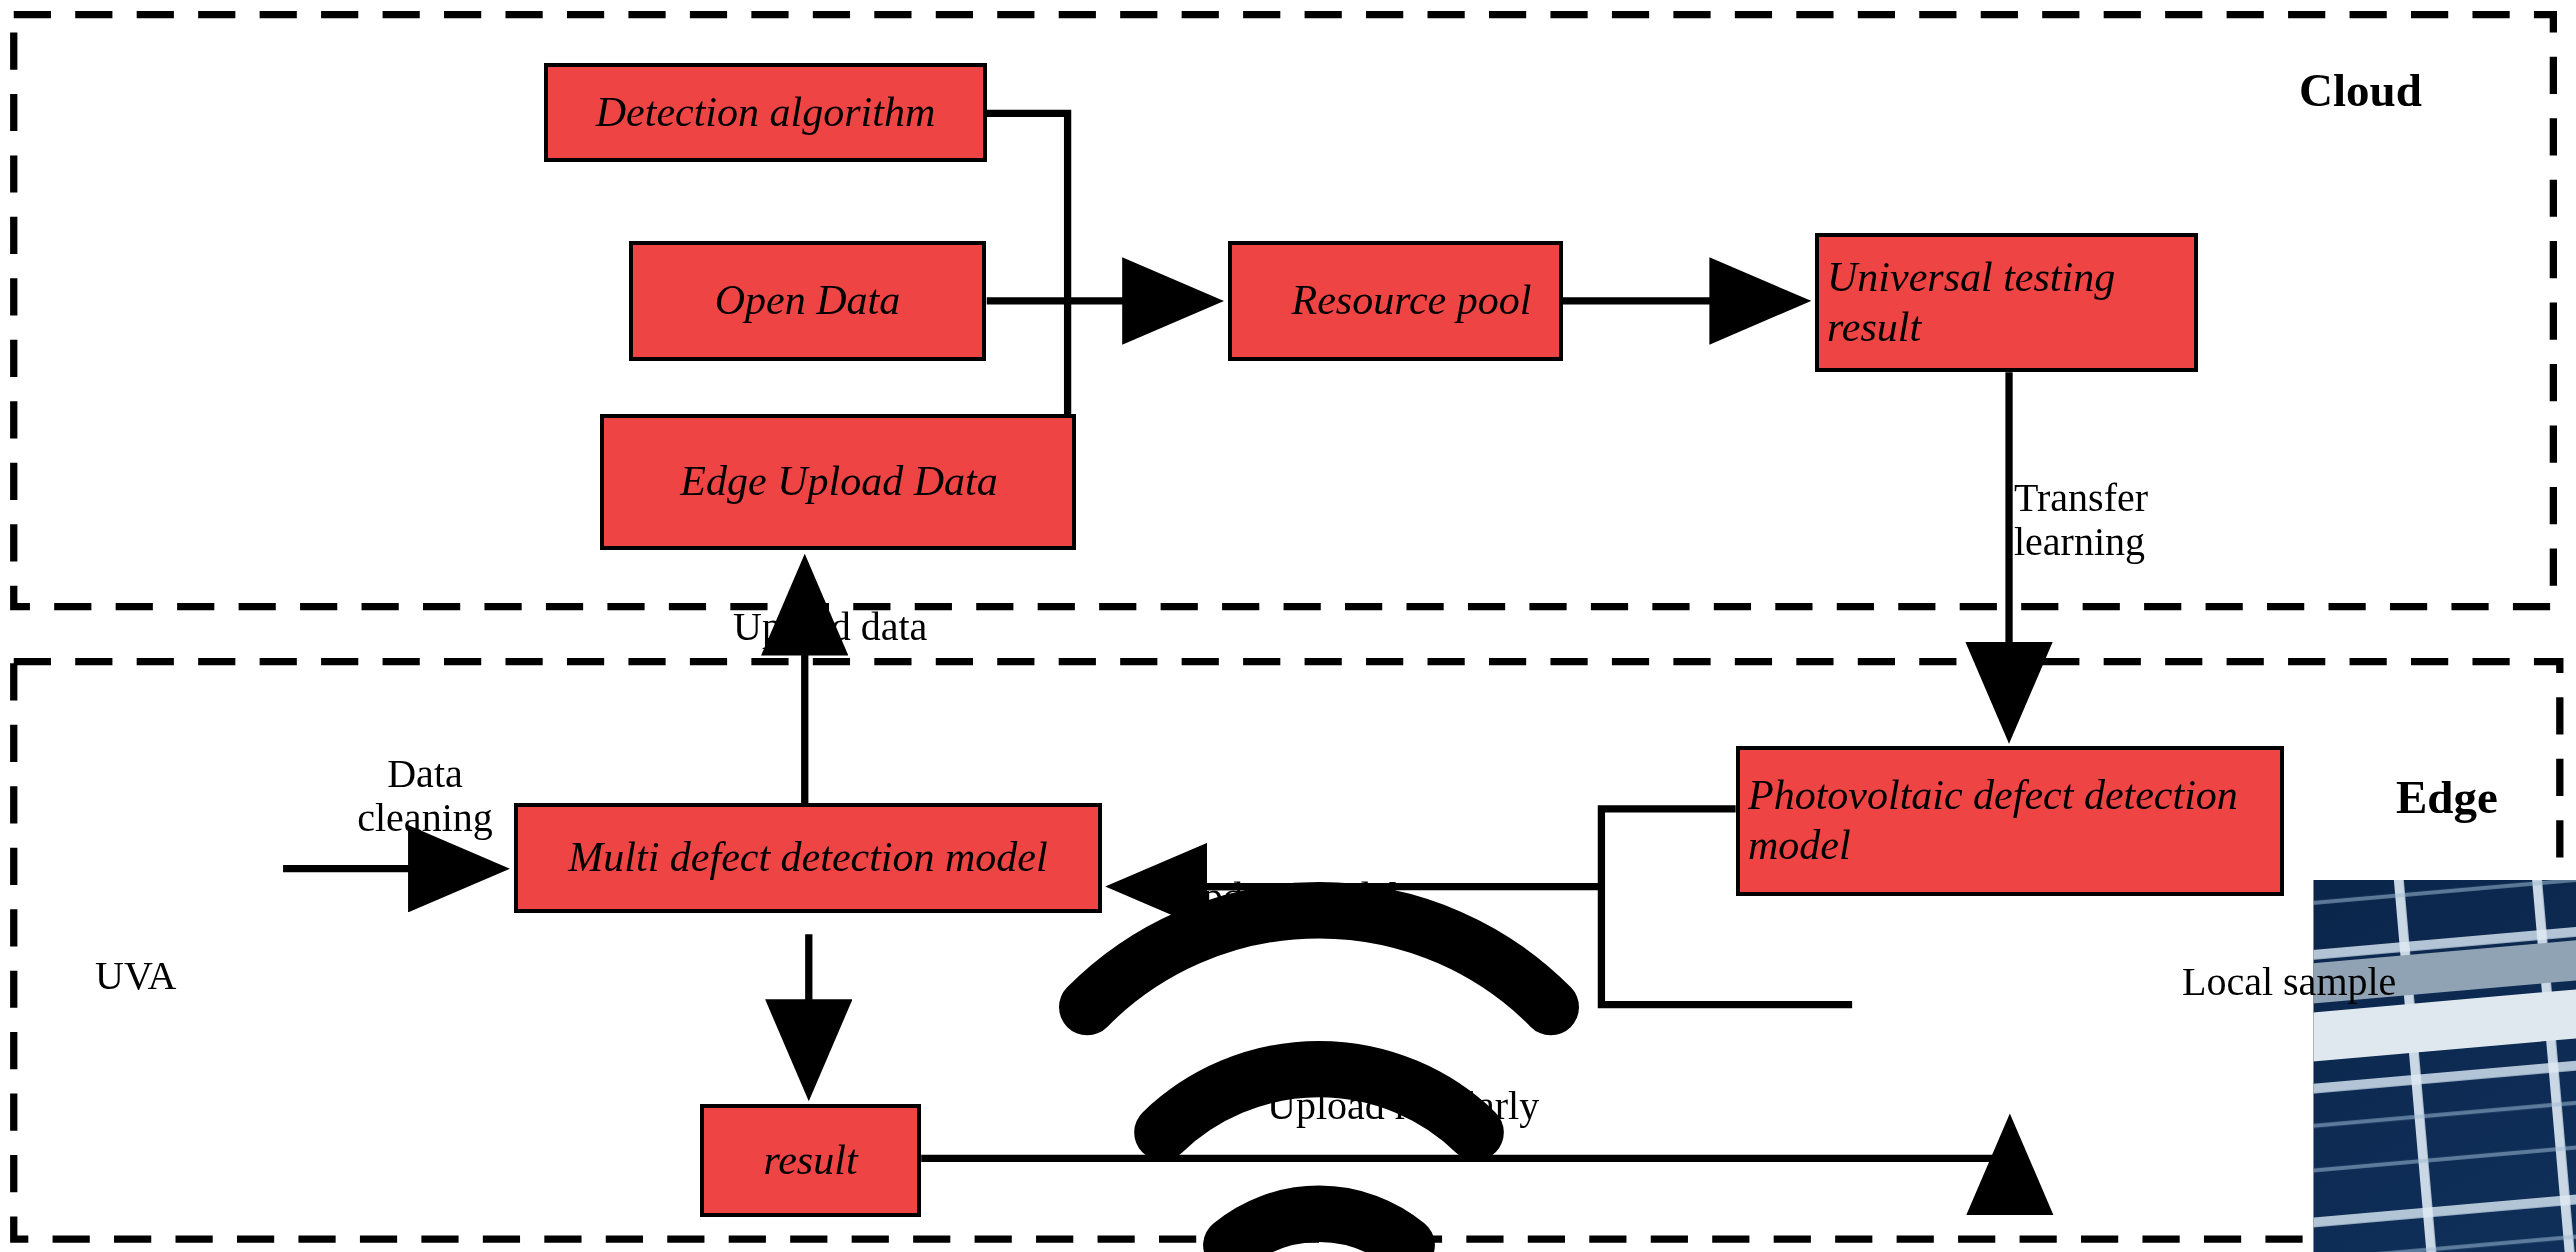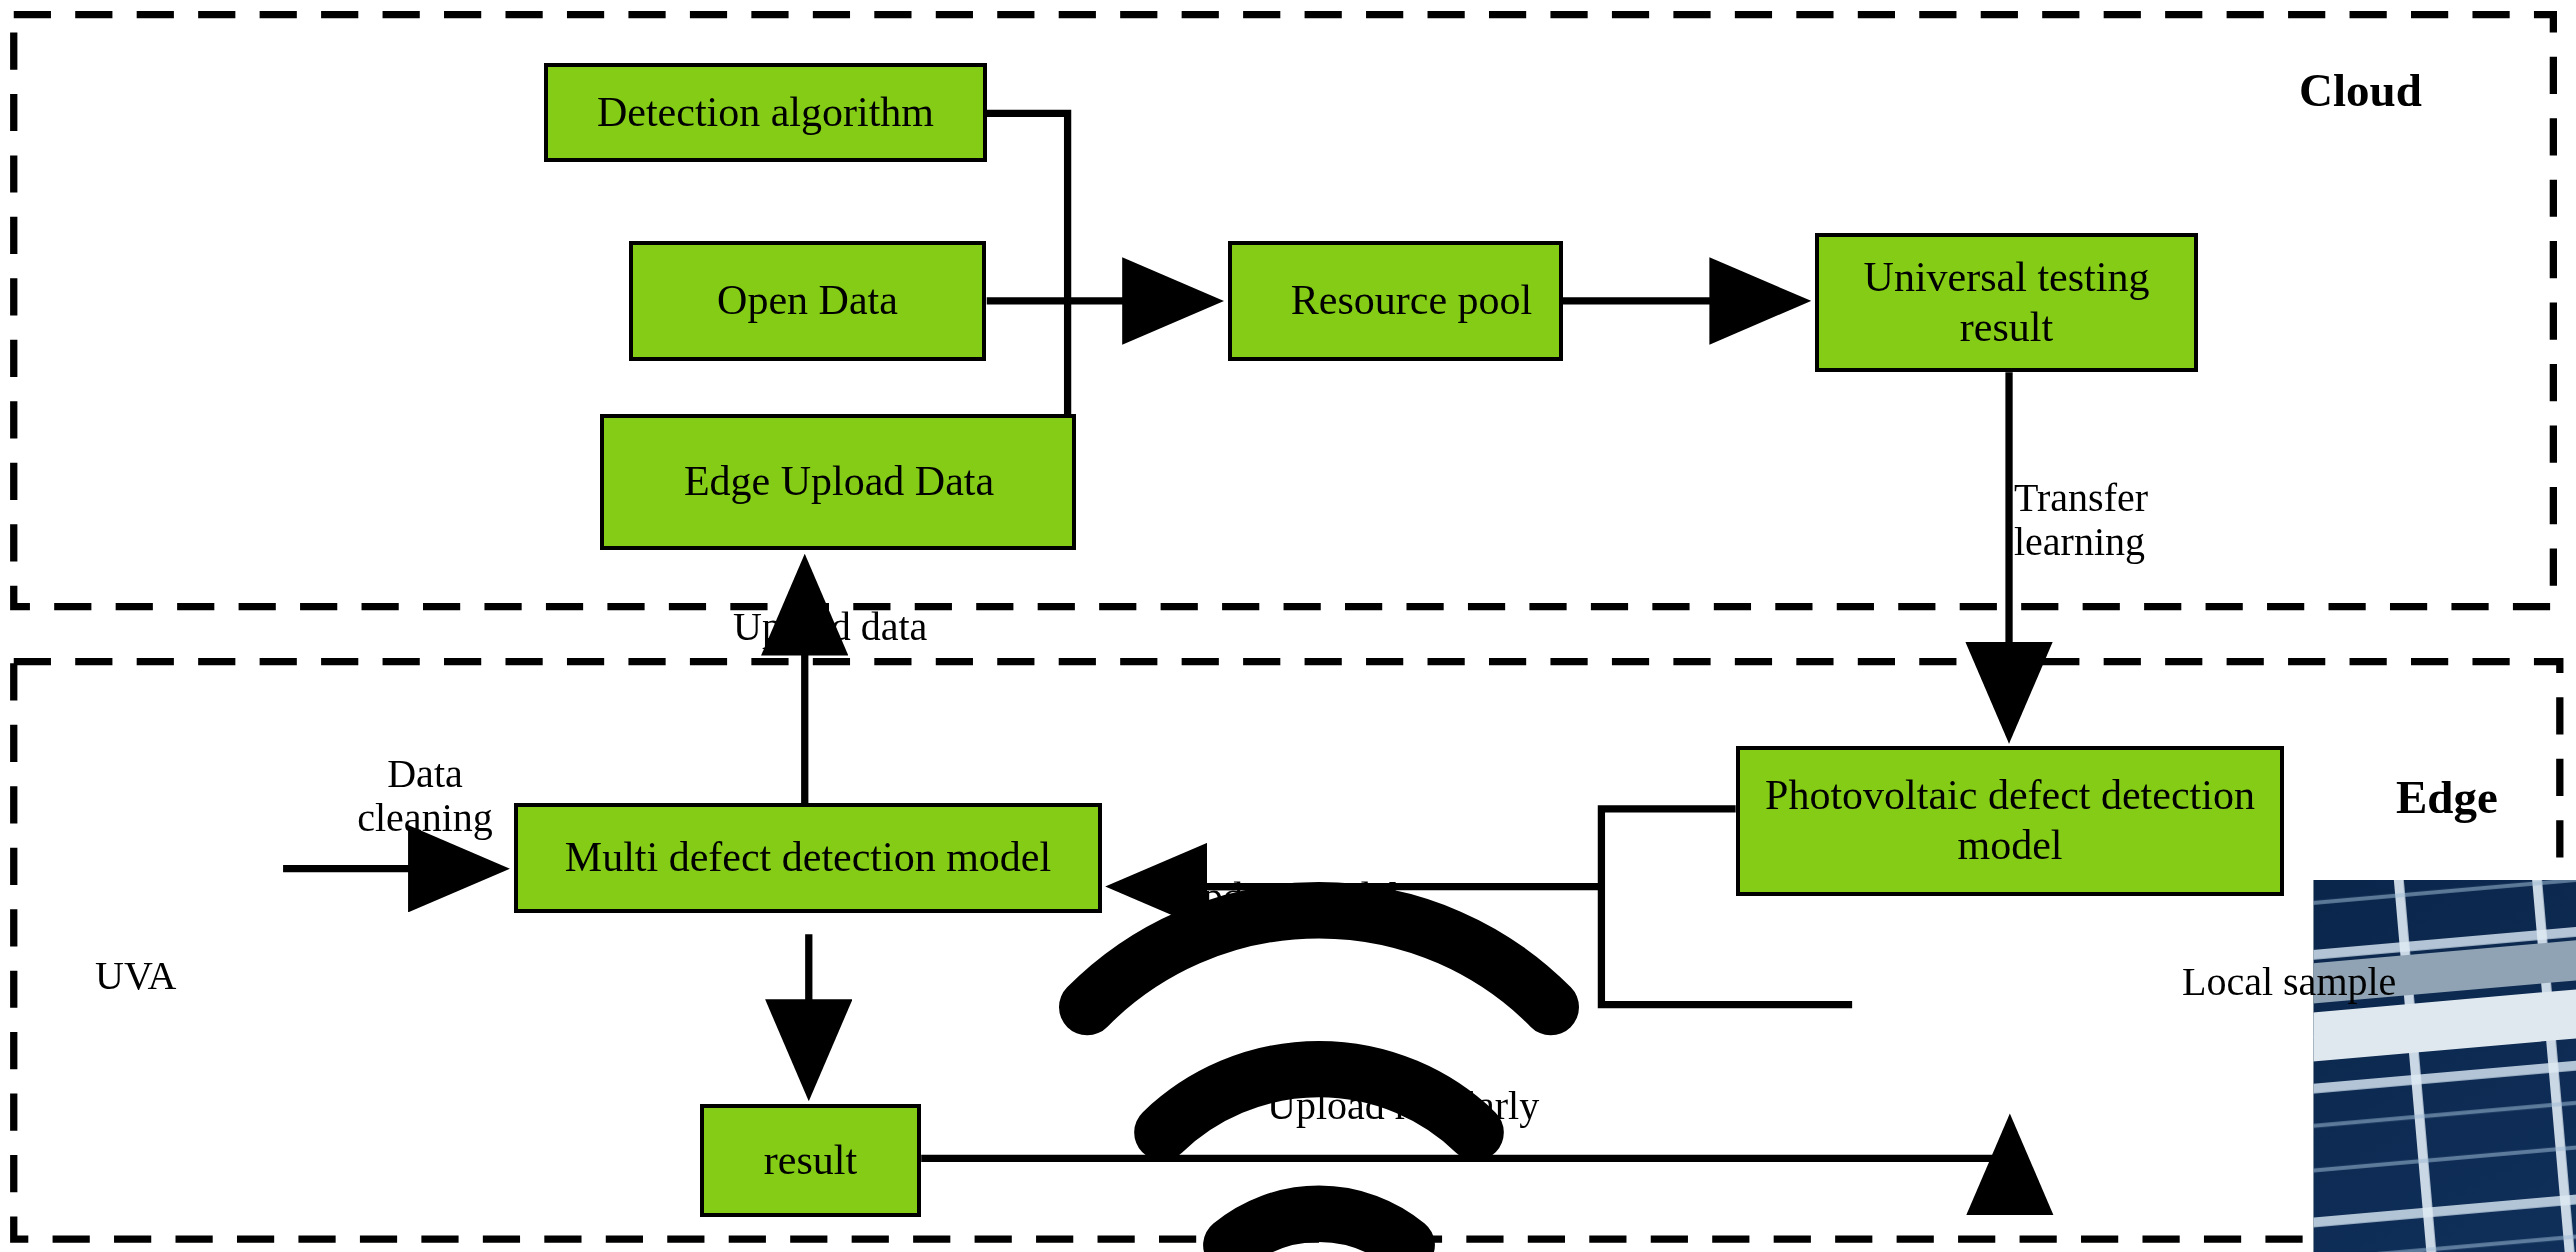--- a/index.html
+++ b/index.html
@@ -1,23 +1,23 @@
 <!DOCTYPE html>
 <html style="font-size:13px"><head>
 <meta charset="utf-8">
 <style>
   html,body{margin:0;padding:0;background:#fff;}
   body{font-family:"Liberation Serif","DejaVu Serif",serif;}
   #stage{position:relative;width:2576px;height:1253px;background:#fff;overflow:hidden;}
   #stage svg{position:absolute;top:0;left:0;width:2576px;height:1253px;}
 
   .zone-label{position:absolute;font-weight:bold;font-size:47px;color:#000;white-space:nowrap;}
-  .nodebox{position:absolute;box-sizing:border-box;border:4px solid #000;background:#84cc16;
-           display:flex;align-items:center;justify-content:center;text-align:center;
-           font-size:42px;line-height:1.18;color:#000;padding:3.2px 8px;}
+  .nodebox{position:absolute;box-sizing:border-box;border:4px solid #000;background:#ef4444;
+           display:flex;align-items:center;justify-content:center;text-align:left;
+           font-size:42px;line-height:1.18;color:#000;padding:3.2px 8px;font-style:italic;}
   .edgelabel{position:absolute;font-size:40px;color:#000;white-space:pre;text-align:center;line-height:1.1;}
   .iconwrap{position:absolute;}
   .caption{position:absolute;font-size:40px;color:#000;white-space:nowrap;}
   .panelwrap{position:absolute;}
 </style>
 </head>
 <body>
 
 <div id="stage">
 

